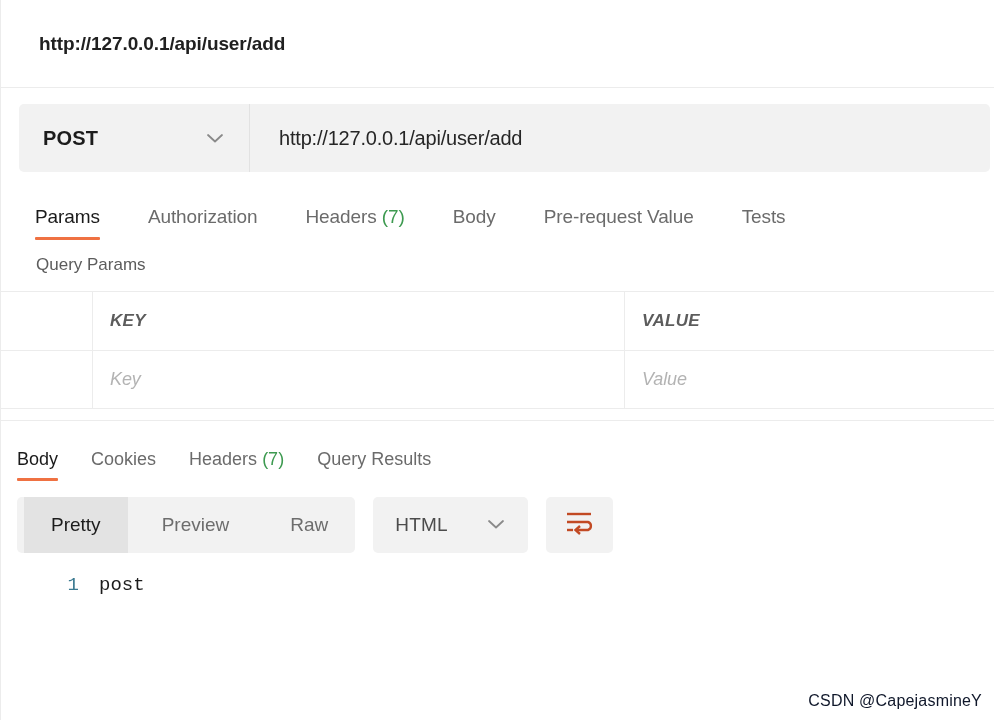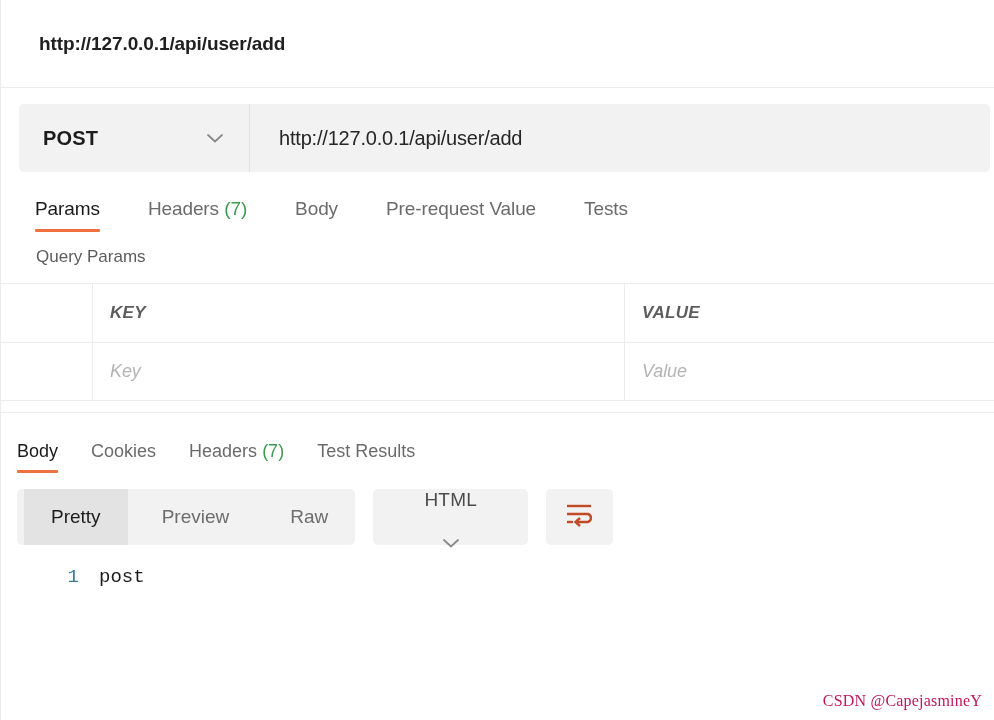--- a/index.html
+++ b/index.html
@@ -79,21 +79,21 @@
     outline: none;
     font-family: "Liberation Sans", sans-serif;
     letter-spacing: -0.2px;
   }
 
   
   .req-tabs {
     display: flex;
     align-items: flex-end;
     padding-left: 34px;
-    margin-top: 20px;
+    margin-top: 28px;
     height: 40px;
     gap: 0;
   }
   .rtab {
     position: relative;
     font-size: 19px;
     color: #6b6b6b;
     padding-bottom: 12px;
     margin-right: 48px;
     cursor: pointer;
@@ -243,21 +243,20 @@
     display: flex;
     align-items: center;
     justify-content: space-between;
     gap: 24px;
     background: #f2f2f2;
     border-radius: 5px;
     height: 56px;
     padding: 0 22px;
     cursor: pointer;
     min-width: 155px;
-    flex-direction: column;
   }
   .fmt-label {
     font-size: 19px;
     color: #4c4c4c;
     letter-spacing: 0.2px;
   }
   .wrap-btn {
     width: 67px;
     height: 56px;
     background: #f2f2f2;
@@ -291,23 +290,23 @@
     line-height: 28px;
     padding-left: 2px;
   }
 
   
   .watermark {
     position: absolute;
     right: 12px;
     bottom: 10px;
     font-size: 16px;
-    color: #be185d;
+    color: #0f172a;
     letter-spacing: 0.2px;
-    font-family: Liberation Serif, serif;
+    font-family: Liberation Sans, sans-serif;
   }
 </style>
 </head>
 <body>
 
 <div id="app">
 
   <div class="title-bar">
     <span class="title-text">http://127.0.0.1/api/user/add</span>
   </div>
@@ -322,20 +321,23 @@
       </span>
     </div>
     <div class="url-input" title="Enter request URL">http://127.0.0.1/api/user/add</div>
   </div>
 
   <div class="req-tabs">
     <div class="rtab active">
       <span>Params</span>
     </div>
     <div class="rtab">
+      <span>Authorization</span>
+    </div>
+    <div class="rtab">
       <span>Headers</span>
       <span class="count">(7)</span>
     </div>
     <div class="rtab">
       <span>Body</span>
     </div>
     <div class="rtab">
       <span>Pre-request Value</span>
     </div>
     <div class="rtab">
@@ -373,21 +375,21 @@
       <span>Body</span>
     </div>
     <div class="restab">
       <span>Cookies</span>
     </div>
     <div class="restab">
       <span>Headers</span>
       <span class="count">(7)</span>
     </div>
     <div class="restab">
-      <span>Test Results</span>
+      <span>Query Results</span>
     </div>
   </div>
 
   <div class="view-toolbar">
     <div class="segmented">
       <div class="seg active">
         <span>Pretty</span>
       </div>
       <div class="seg">
         <span>Preview</span>

